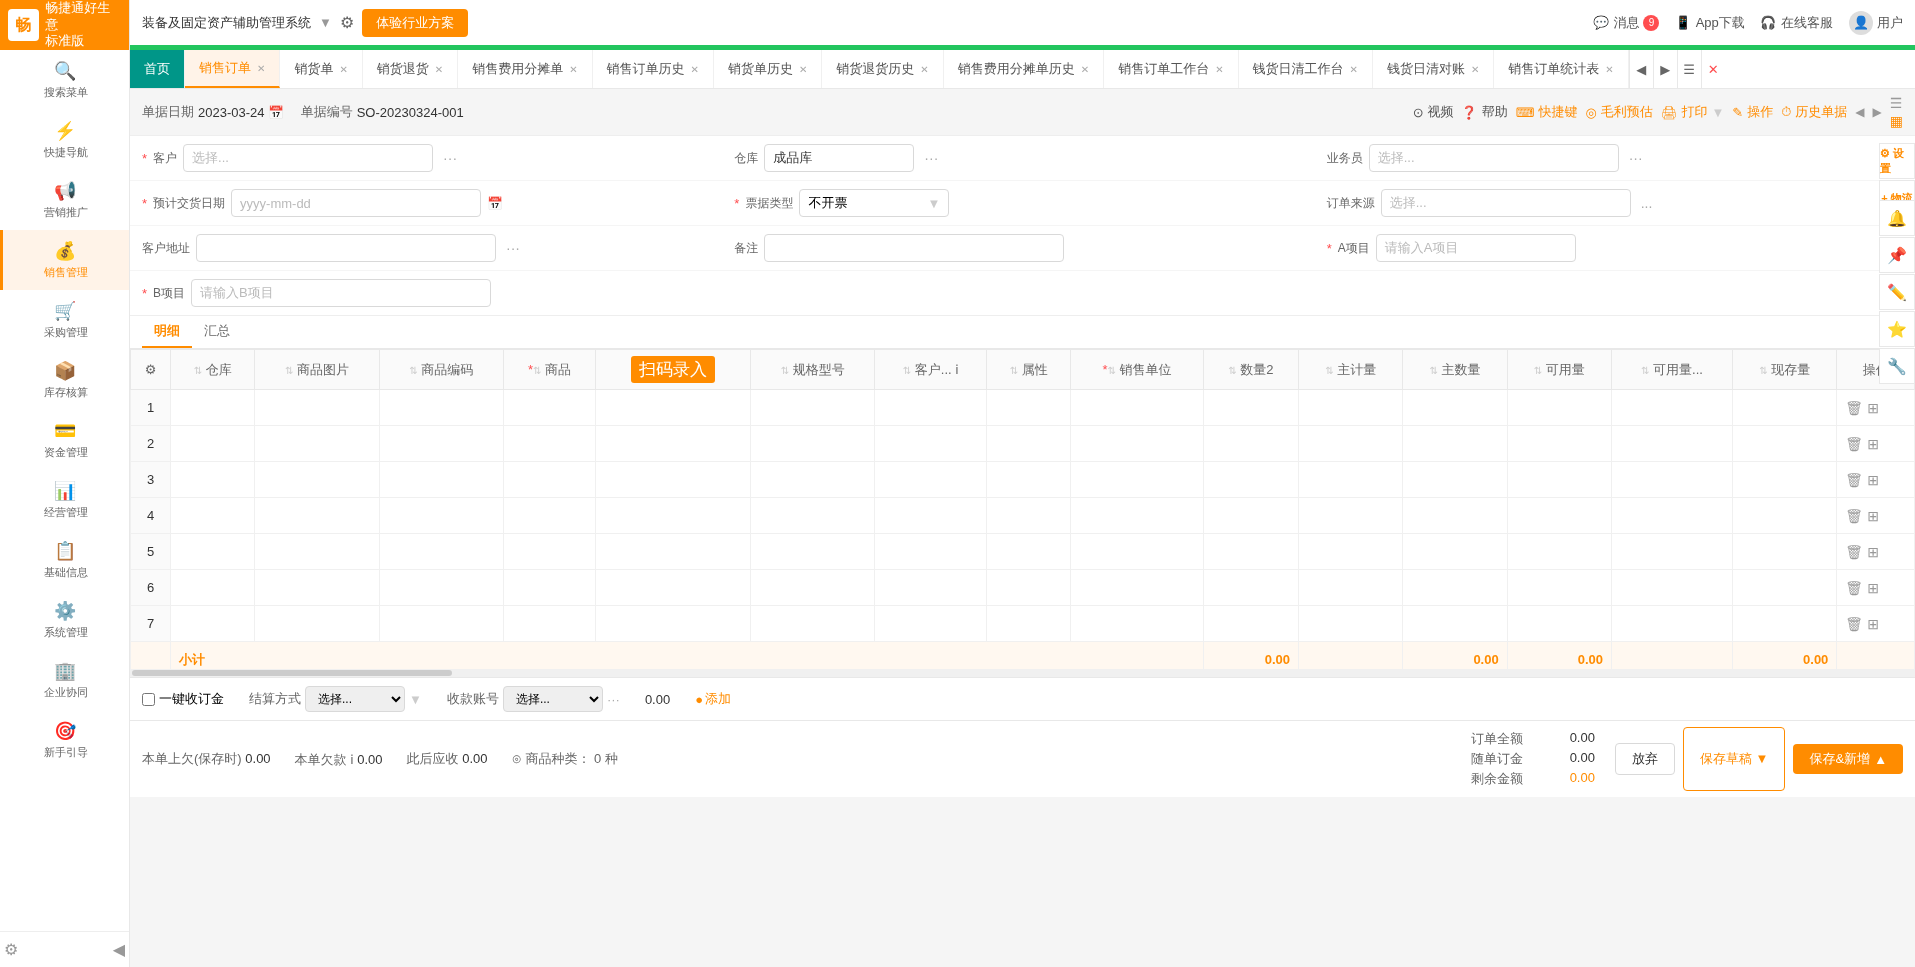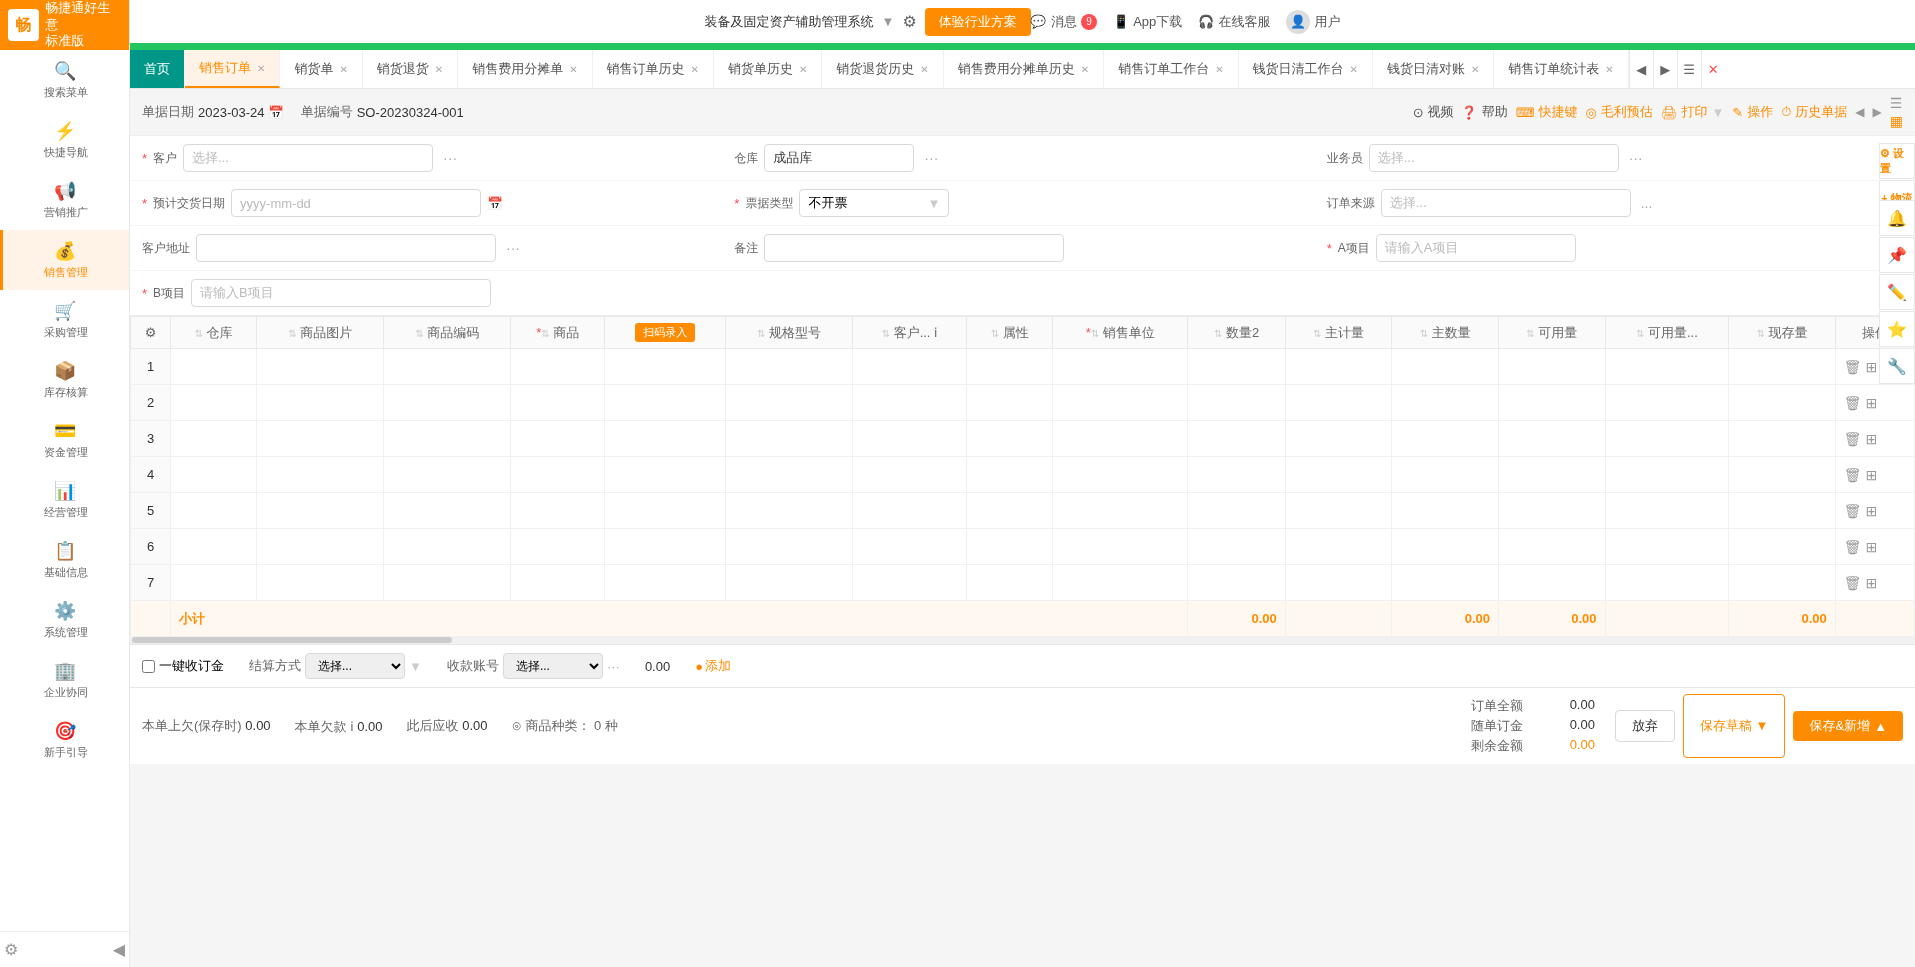--- a/index.html
+++ b/index.html
@@ -15,21 +15,21 @@
     .sidebar-item.active { background: #fff3e8; color: #ff8c00; border-left-color: #ff8c00; }
     .sidebar-item .icon { font-size: 18px; }
     .sidebar-item .label { font-size: 11px; text-align: center; }
     .sidebar-bottom { border-top: 1px solid #eee; padding: 8px 4px; display: flex; align-items: center; justify-content: space-between; }
     .sidebar-bottom-icon { font-size: 16px; color: #999; cursor: pointer; }
 
     
     .main { flex: 1; display: flex; flex-direction: column; overflow: hidden; }
 
     
-    .topbar { height: 50px; background: #fff; display: flex; align-items: center; padding: 0 12px; border-bottom: 7px solid #22c55e; justify-content: center; }
+    .topbar { height: 50px; background: #fff; display: flex; align-items: center; padding: 0 12px; border-bottom: 5px solid #22c55e; justify-content: space-between; }
     .topbar-left { display: flex; align-items: center; gap: 8px; }
     .system-title { font-size: 13px; color: #333; }
     .topbar-right { display: flex; align-items: center; gap: 16px; }
     .topbar-right-item { display: flex; align-items: center; gap: 4px; color: #555; cursor: pointer; font-size: 12px; }
     .badge { background: #ff4d4f; color: #fff; border-radius: 50%; width: 16px; height: 16px; font-size: 10px; display: flex; align-items: center; justify-content: center; }
     .orange-btn { background: #ff8c00; color: #fff; border: none; border-radius: 4px; padding: 5px 14px; cursor: pointer; font-size: 13px; }
     .gear-icon { color: #666; cursor: pointer; font-size: 16px; }
 
     
     .tabbar { background: #fff; border-bottom: 1px solid #e8e8e8; display: flex; align-items: center; overflow: hidden; }
@@ -65,21 +65,21 @@
     .inner-tab { padding: 6px 12px; cursor: pointer; color: #666; font-size: 13px; border-bottom: 2px solid transparent; }
     .inner-tab.active { color: #ff8c00; border-bottom-color: #ff8c00; font-weight: bold; }
 
     
     .table-container { background: #fff; overflow: auto; flex: 1; }
     .data-table { width: 100%; border-collapse: collapse; font-size: 12px; }
     .data-table th { background: #fafafa; border: 1px solid #e8e8e8; padding: 6px 8px; white-space: nowrap; font-weight: normal; color: #666; position: sticky; top: 0; z-index: 2; }
     .data-table th .sort-icon { color: #ccc; font-size: 10px; }
     .data-table td { border: 1px solid #f0f0f0; padding: 6px 8px; height: 36px; color: #333; }
     .col-num { background: #fafafa; color: #999; text-align: center; width: 40px; }
-    .scan-btn { background: #ff8c00; color: #fff; border: none; border-radius: 3px; padding: 2px 8px; font-size: 11px; cursor: pointer; }
+    .scan-btn { background: #ff8c00; color: #fff; border: none; border-radius: 3px; padding: 2px 8px; font-size: 17px; cursor: pointer; }
     .row-actions { display: flex; gap: 4px; }
     .action-icon { cursor: pointer; color: #999; font-size: 14px; }
 
     
     .subtotal-row td { background: #fff8f0; font-weight: bold; color: #ff8c00; }
     .subtotal-label { color: #ff8c00; font-weight: bold; }
 
     
     .scroll-bar { height: 8px; background: #f0f0f0; display: flex; align-items: center; padding: 0 2px; }
     .scroll-thumb { width: 320px; height: 6px; background: #ccc; border-radius: 3px; }
@@ -399,20 +399,28 @@
         <div class="form-field">
           <span class="req">*</span>
           <label>B项目</label>
           <div class="form-input placeholder" style="min-width:300px;">
             <span>请输入B项目</span>
           </div>
         </div>
       </div>
     </div>
 
+    <div class="inner-tabs">
+      <div class="inner-tab active">
+        <span>明细</span>
+      </div>
+      <div class="inner-tab">
+        <span>汇总</span>
+      </div>
+    </div>
 
     <div class="table-container" style="max-height:320px;overflow-y:auto;">
       <table class="data-table">
         <thead>
           <tr>
             <th>⚙</th>
             <th><span class="sort-icon">⇅</span> <span>仓库</span></th>
             <th><span class="sort-icon">⇅</span> <span>商品图片</span></th>
             <th><span class="sort-icon">⇅</span> <span>商品编码</span></th>
             <th><span style="color:#ff4d4f">*</span><span class="sort-icon">⇅</span> <span>商品</span></th>

